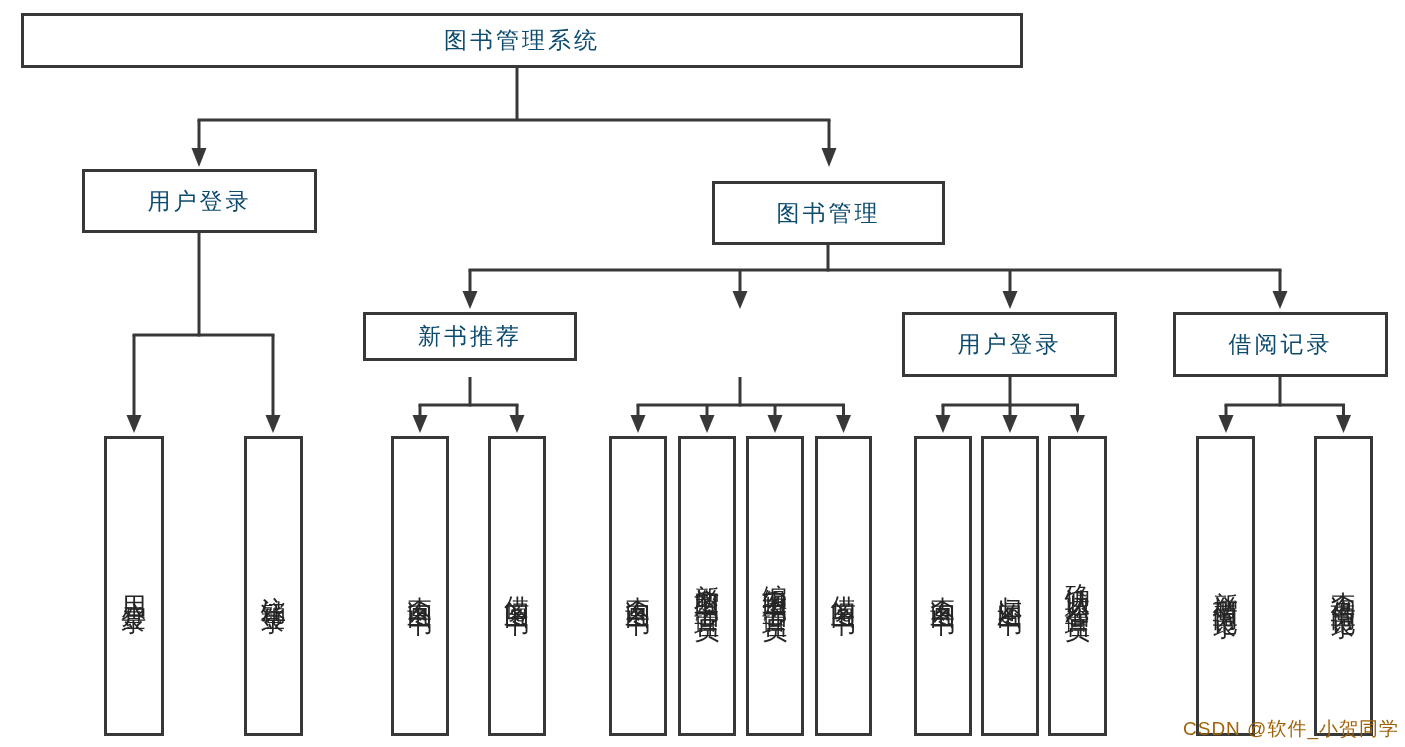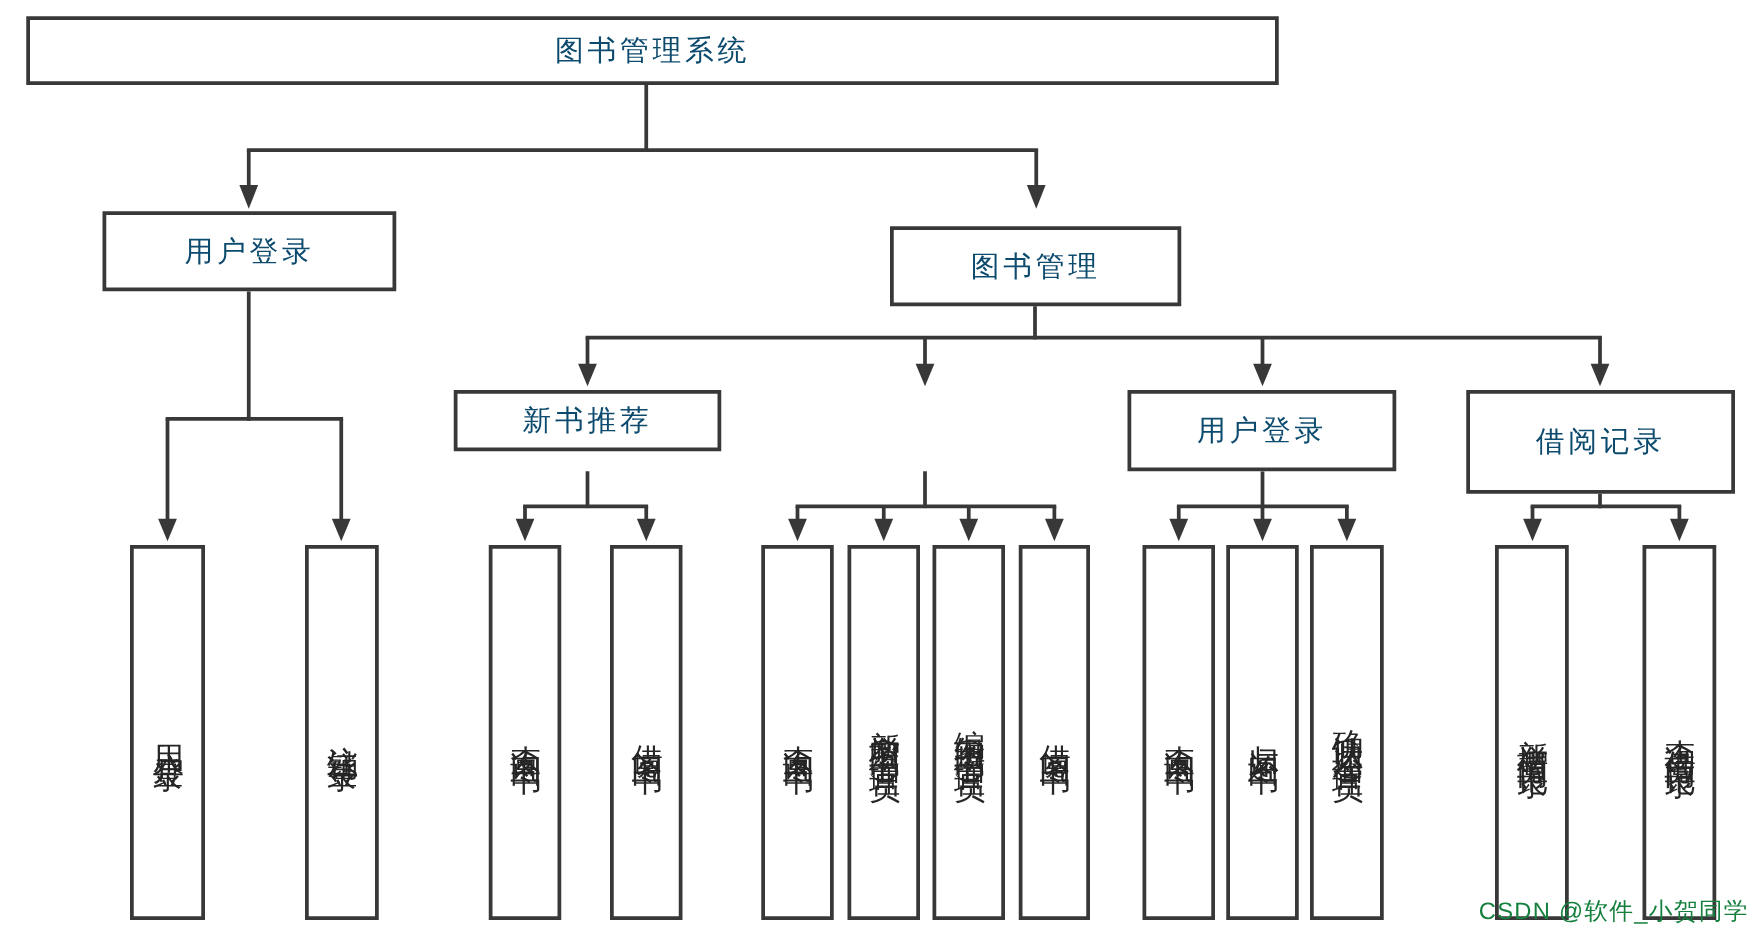--- a/index.html
+++ b/index.html
@@ -37,21 +37,21 @@
     line-height:1.05;
     letter-spacing:5px;
     color:#252525;
     white-space:nowrap;
   }
   .watermark{
     position:absolute;
     left:1183px;top:716px;
     width:222px;
     font-size:19px;
-    color:#15803d;
+    color:#a16207;
     letter-spacing:1px;
     white-space:nowrap;
     z-index:5;
   }
 </style>
 </head>
 <body>
 
 <div id="stage">
 
@@ -121,21 +121,21 @@
     </g>
   </svg>
 
   <div class="hbox" style="left:21px;top:13px;width:1002px;height:55px">图书管理系统</div>
 
   <div class="hbox" style="left:82px;top:169px;width:235px;height:64px">用户登录</div>
   <div class="hbox" style="left:712px;top:181px;width:233px;height:64px">图书管理</div>
 
   <div class="hbox" style="left:363px;top:312px;width:214px;height:49px">新书推荐</div>
   <div class="hbox" style="left:902px;top:312px;width:215px;height:65px">用户登录</div>
-  <div class="hbox" style="left:1173px;top:312px;width:215px;height:83px">借阅记录</div>
+  <div class="hbox" style="left:1173px;top:312px;width:215px;height:65px">借阅记录</div>
 
   <div class="vbox" style="left:104px;width:60px">
     <span class="vtext">用户登录</span>
   </div>
   <div class="vbox" style="left:244px;width:59px">
     <span class="vtext">注销登录</span>
   </div>
 
   <div class="vbox" style="left:391px;width:58px">
     <span class="vtext">查询图书</span>

